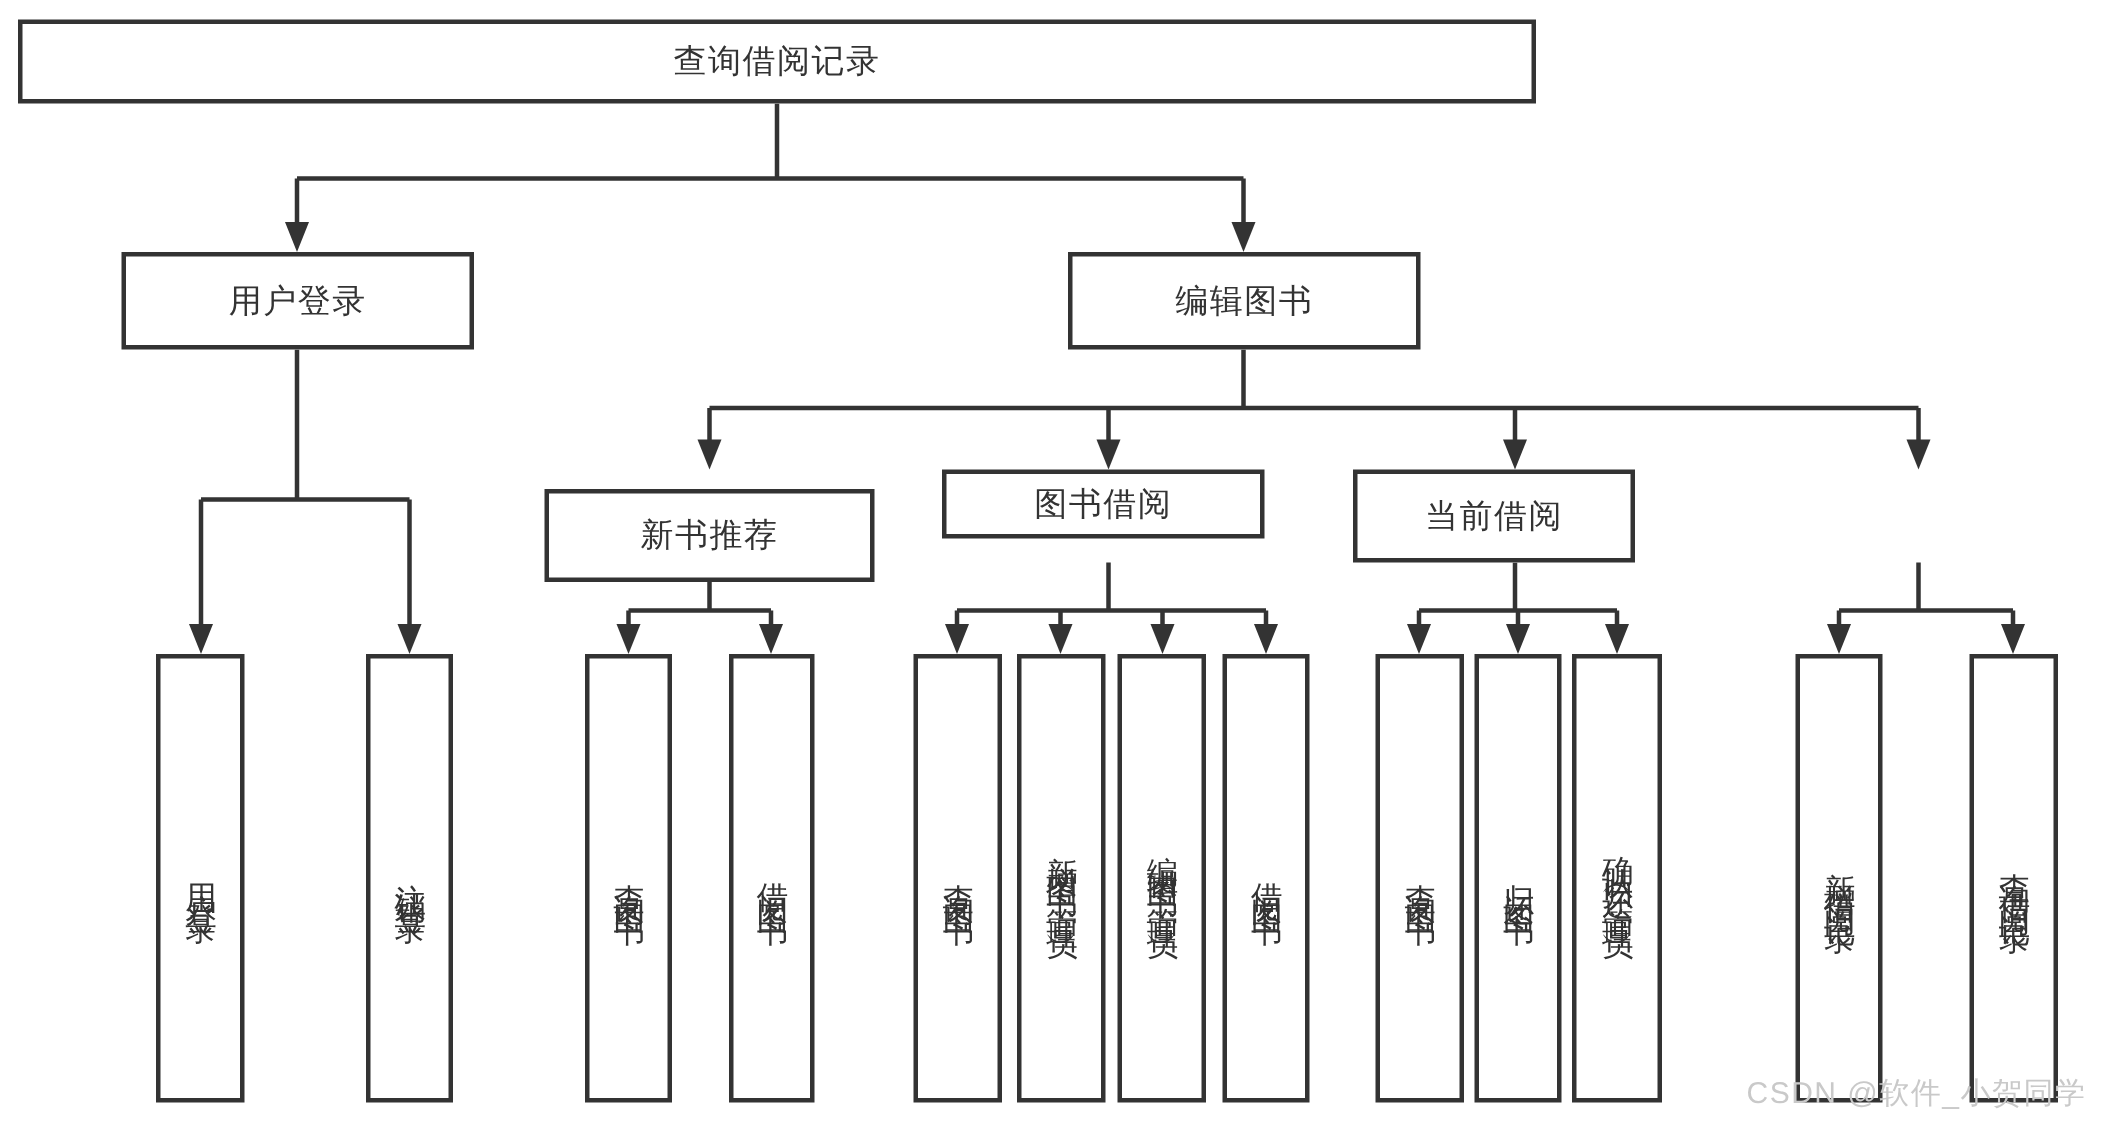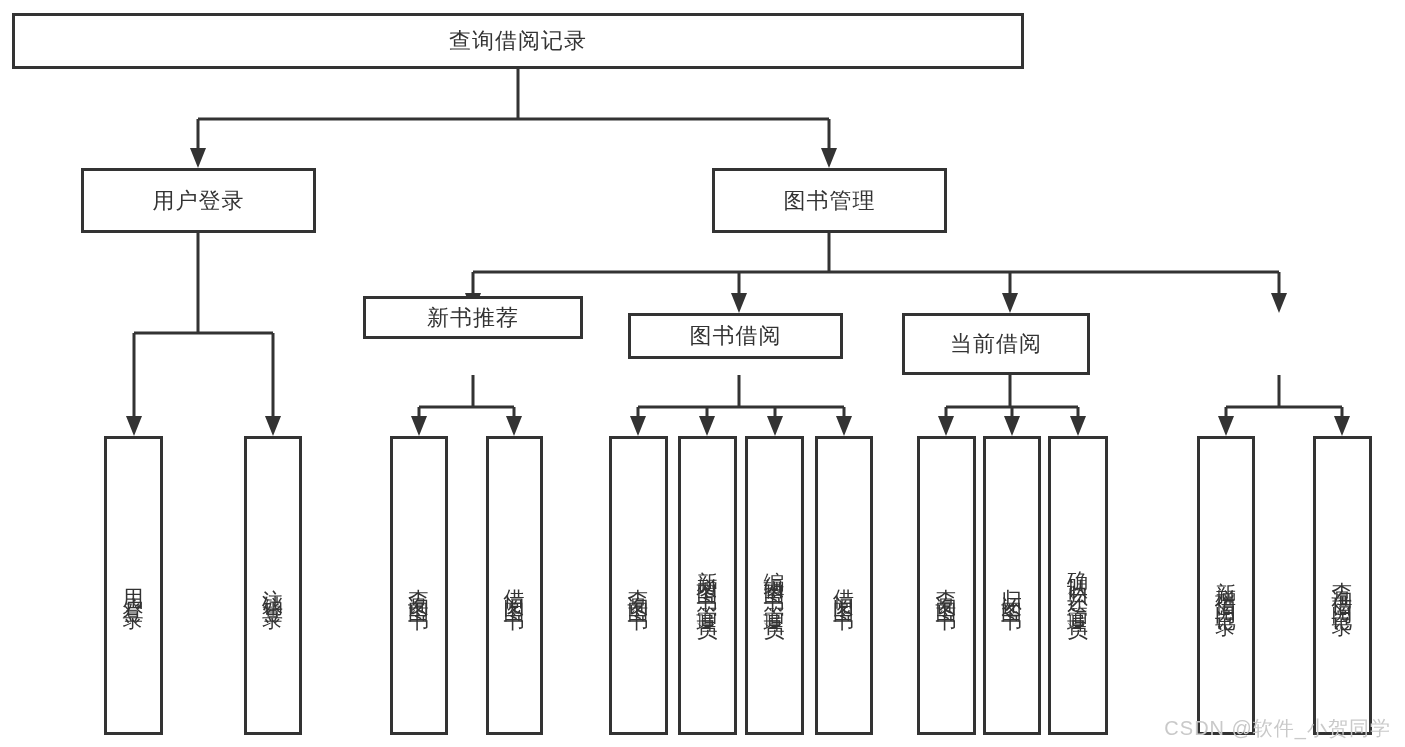--- a/index.html
+++ b/index.html
@@ -92,24 +92,24 @@
   </svg>
 
   <div class="box h" style="left:12px;top:13px;width:1012px;height:56px">
     <span class="lbl">查询借阅记录</span>
   </div>
 
   <div class="box h" style="left:81px;top:168px;width:235px;height:65px">
     <span class="lbl">用户登录</span>
   </div>
   <div class="box h" style="left:712px;top:168px;width:235px;height:65px">
-    <span class="lbl">图书管理</span>
+    <span class="lbl">编辑图书</span>
   </div>
 
-  <div class="box h" style="left:363px;top:296px;width:220px;height:43px">
+  <div class="box h" style="left:363px;top:326px;width:220px;height:62px">
     <span class="lbl">新书推荐</span>
   </div>
   <div class="box h" style="left:628px;top:313px;width:215px;height:46px">
     <span class="lbl">图书借阅</span>
   </div>
   <div class="box h" style="left:902px;top:313px;width:188px;height:62px">
     <span class="lbl">当前借阅</span>
   </div>
 
   <div class="box v" style="left:104px;top:436px;width:59px;height:299px">

